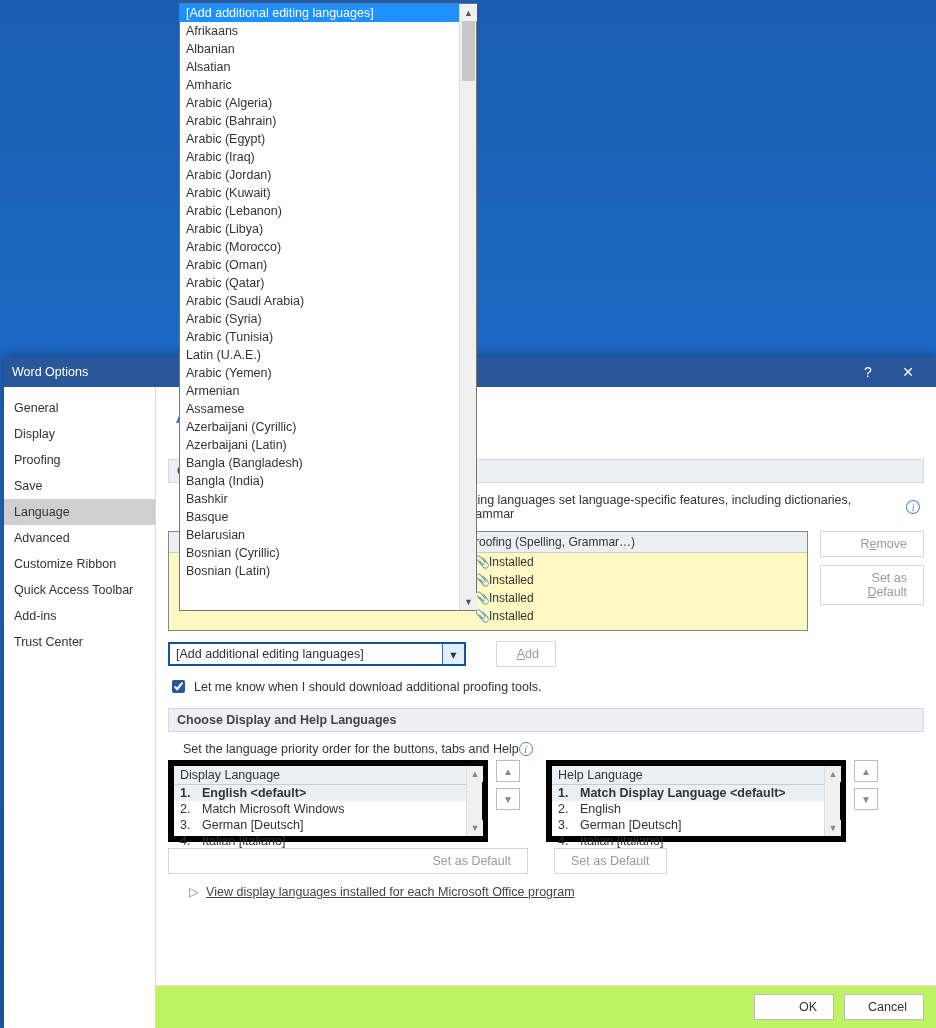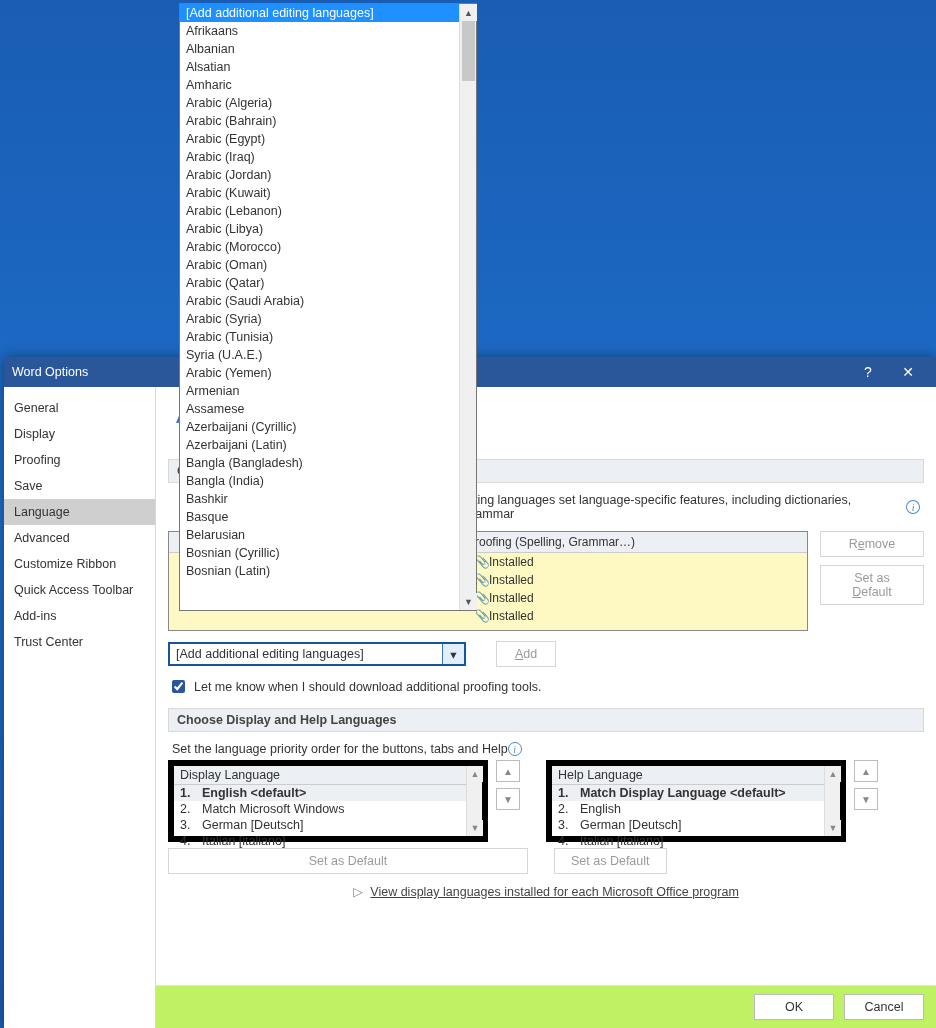--- a/index.html
+++ b/index.html
@@ -89,42 +89,42 @@
     font-size:12px;
   }
   .prooftbl .hdr div { padding:3px 6px; }
   .prooftbl .row { display:flex; font-size:12px; }
   .prooftbl .row div { padding:2px 6px; }
   .btn {
     border:1px solid #bcbcbc;
     background:#fff;
     padding:5px 16px;
     min-width:80px;
-    text-align:center;
+    text-align:right;
     cursor:pointer;
     font-size:12.5px;
   }
   .btn.dis { color:#9a9a9a; border-color:#d6d6d6; cursor:default; }
   .btn u { text-decoration: underline; }
   .btns-right { display:flex; flex-direction:column; gap:8px; margin-left:12px; }
   .dropdown-display {
     border:2px solid #15539e;
     display:flex; align-items:center; height:24px; width:298px;
     background:#fff; font-size:12.5px;
   }
   .dropdown-display .txt { flex:1; padding:0 6px; }
   .dropdown-display .caret {
     width:22px; height:100%;
     background:#e3eefb;
     border-left:1px solid #3a74bd;
     display:flex; align-items:center; justify-content:center;
   }
   .chk { display:flex; align-items:center; gap:6px; margin-top:10px; }
   .chk input { accent-color:#2a579a; }
-  .priority-line { margin:10px 4px 4px 4px; }
+  .priority-line { margin:10px 4px 4px 15px; }
   .two-col { display:flex; gap:26px; margin-top:4px; }
   .listbox {
     border:6px solid #000000;
     width:320px;
     height:82px;
     background:#fff;
     position:relative;
     font-size:12.5px;
   }
   .listbox .head { background:#eceff3; padding:2px 6px; border-bottom:1px solid #ccc; }
@@ -143,21 +143,21 @@
   .scroll-side {
     position:absolute; right:0; top:0; width:16px; height:100%;
     background:#f0f0f0;
     border-left:1px solid #ddd;
   }
   .scroll-arrow {
     position:absolute; left:0; width:16px; height:16px;
     background:#f0f0f0; display:flex;align-items:center;justify-content:center;
     font-size:9px;color:#888;
   }
-  .expand-link { margin:10px 4px; color:#444;text-align:center; }
+  .expand-link { margin:10px 21px; color:#444; }
   .expand-link span.tri { color:#888; margin-right:4px; }
   .footer {
     position:absolute; bottom:0; left:152px; right:0;
     border-top:1px solid #e1e1e1;
     background:#bef264;
     padding:8px 12px;
     display:flex; justify-content:flex-end; gap:10px;
   }
   
   .popup {
@@ -396,21 +396,21 @@
       <div class="pitem">Arabic (Jordan)</div>
       <div class="pitem">Arabic (Kuwait)</div>
       <div class="pitem">Arabic (Lebanon)</div>
       <div class="pitem">Arabic (Libya)</div>
       <div class="pitem">Arabic (Morocco)</div>
       <div class="pitem">Arabic (Oman)</div>
       <div class="pitem">Arabic (Qatar)</div>
       <div class="pitem">Arabic (Saudi Arabia)</div>
       <div class="pitem">Arabic (Syria)</div>
       <div class="pitem">Arabic (Tunisia)</div>
-      <div class="pitem">Syria (U.A.E.)</div>
+      <div class="pitem">Latin (U.A.E.)</div>
       <div class="pitem">Arabic (Yemen)</div>
       <div class="pitem">Armenian</div>
       <div class="pitem">Assamese</div>
       <div class="pitem">Azerbaijani (Cyrillic)</div>
       <div class="pitem">Azerbaijani (Latin)</div>
       <div class="pitem">Bangla (Bangladesh)</div>
       <div class="pitem">Bangla (India)</div>
       <div class="pitem">Bashkir</div>
       <div class="pitem">Basque</div>
       <div class="pitem">Belarusian</div>

